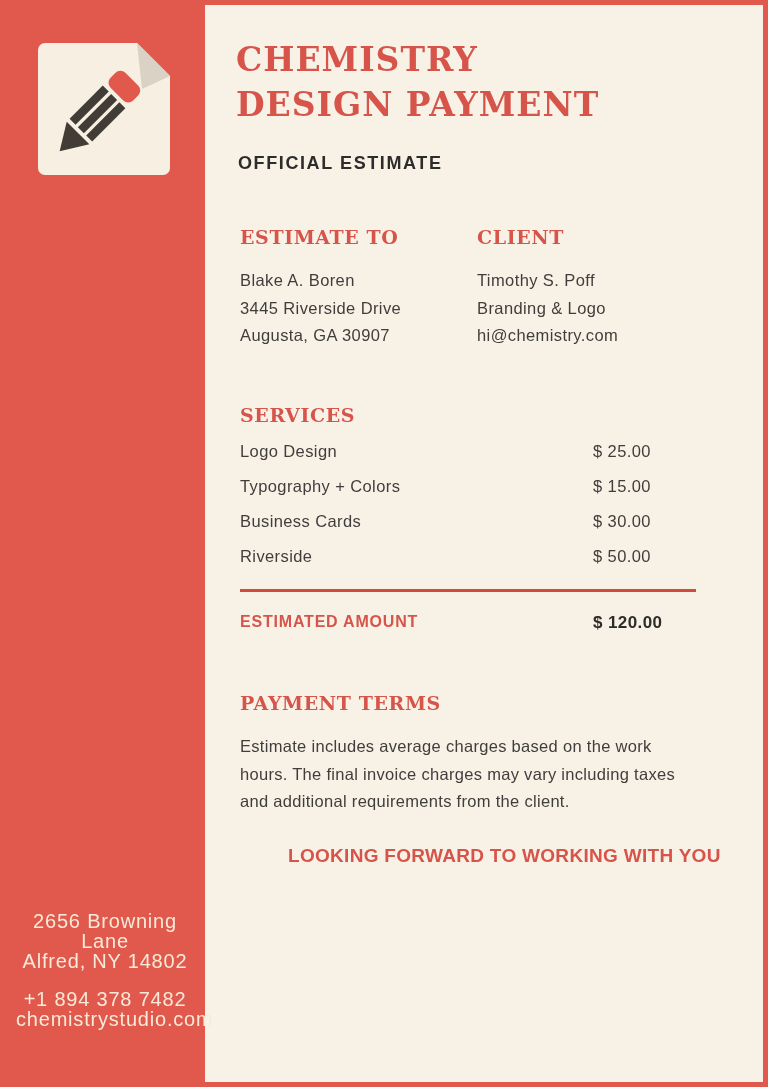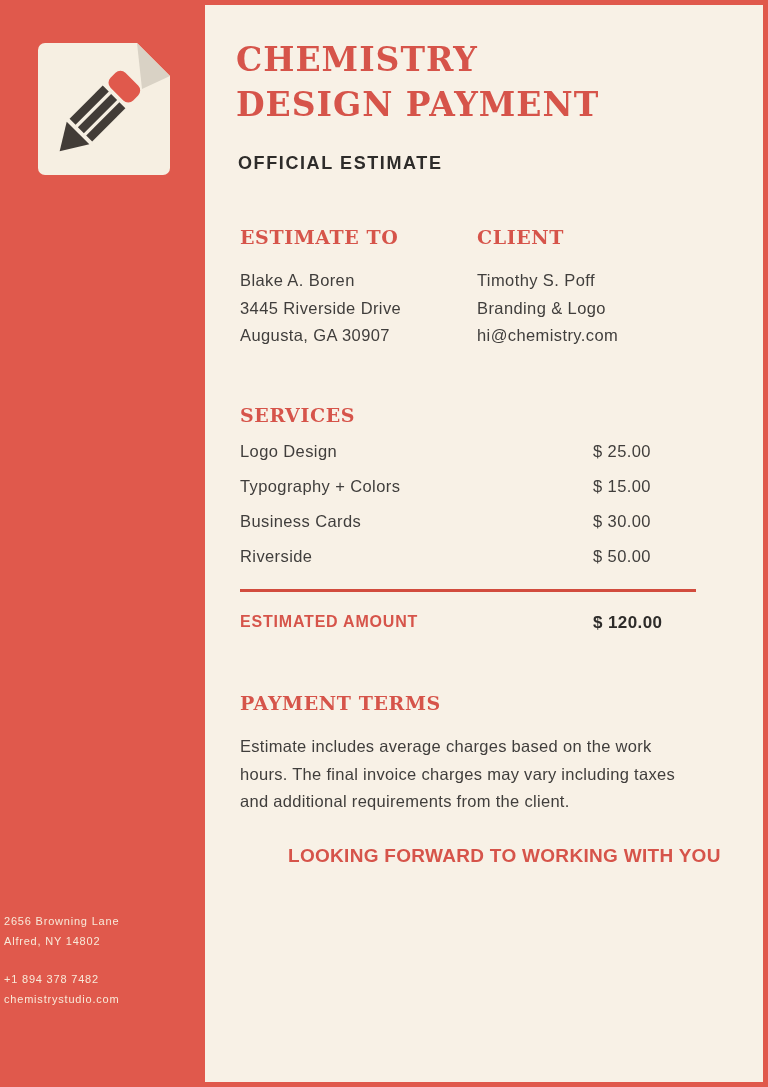--- a/index.html
+++ b/index.html
@@ -119,24 +119,24 @@
     font-family:Liberation Sans, sans-serif;
     font-weight:bold;
     font-size:19px;
     letter-spacing:0.3px;
     color:#d6544a;
     white-space:nowrap;
     margin-left:48px;
   }
   .footer {
     position:absolute;
-    left:4px; top:911px;
+    left:16px; top:911px;
     width:178px;
-    text-align:left;
-    font-size:11px;
+    text-align:center;
+    font-size:20px;
     line-height:20px;
     letter-spacing:0.8px;
     color:#f8ead9;
   }
   .footer-group + .footer-group { margin-top:18px; }
 </style>
 </head>
 <body>
 
 <div class="page">

